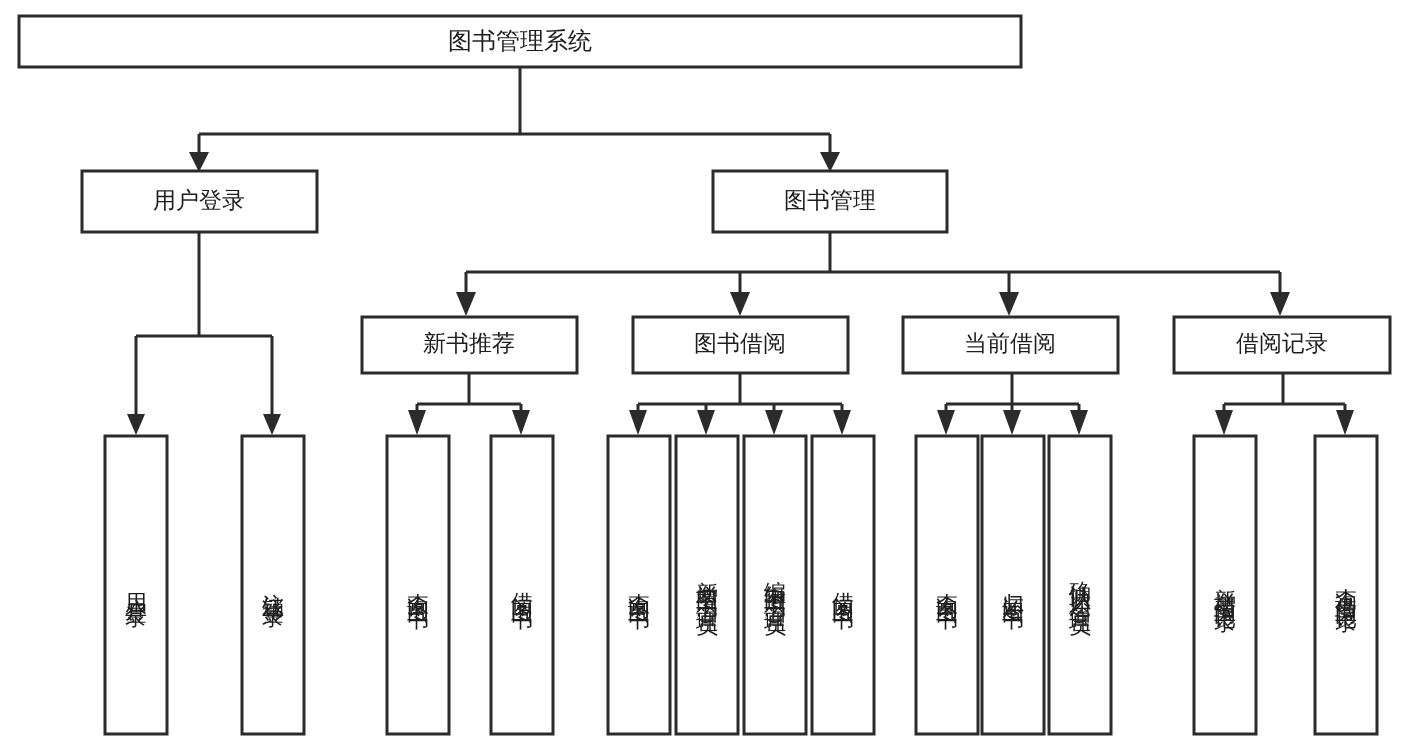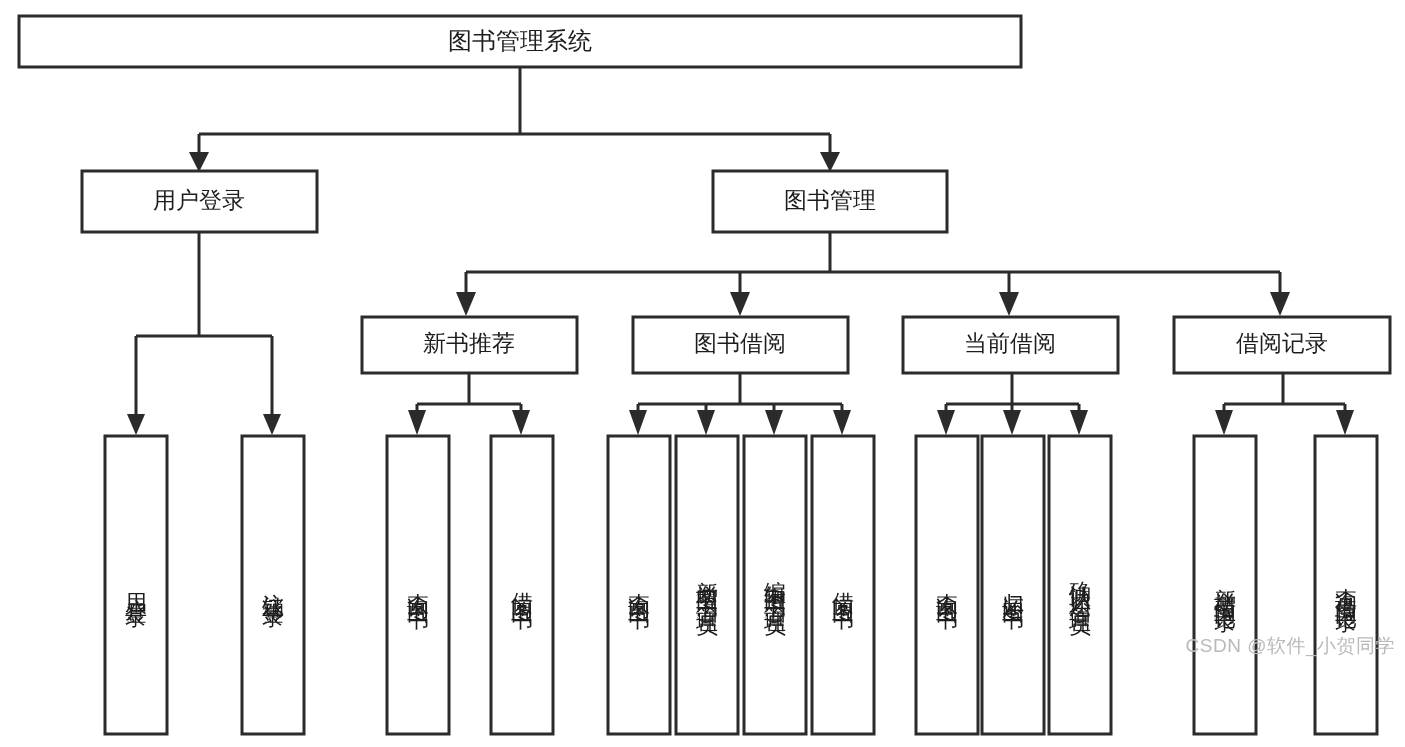--- a/index.html
+++ b/index.html
@@ -203,14 +203,13 @@
   <div class="leaf-label" style="left:744px; top:436px; width:62px; height:298px;">编辑图书（管理员）</div>
   <div class="leaf-label" style="left:812px; top:436px; width:62px; height:298px;">借阅图书</div>
 
   <div class="leaf-label" style="left:916px; top:436px; width:62px; height:298px;">查询图书</div>
   <div class="leaf-label" style="left:982px; top:436px; width:62px; height:298px;">归还图书</div>
   <div class="leaf-label" style="left:1049px; top:436px; width:62px; height:298px;">确认归还（管理员）</div>
 
   <div class="leaf-label" style="left:1194px; top:436px; width:62px; height:298px;">新增借阅记录</div>
   <div class="leaf-label" style="left:1315px; top:436px; width:62px; height:298px;">查询借阅记录</div>
 
-  <div class="watermark">CSDN @软件_小贺同学</div>
 </div>
 
 </body></html>

